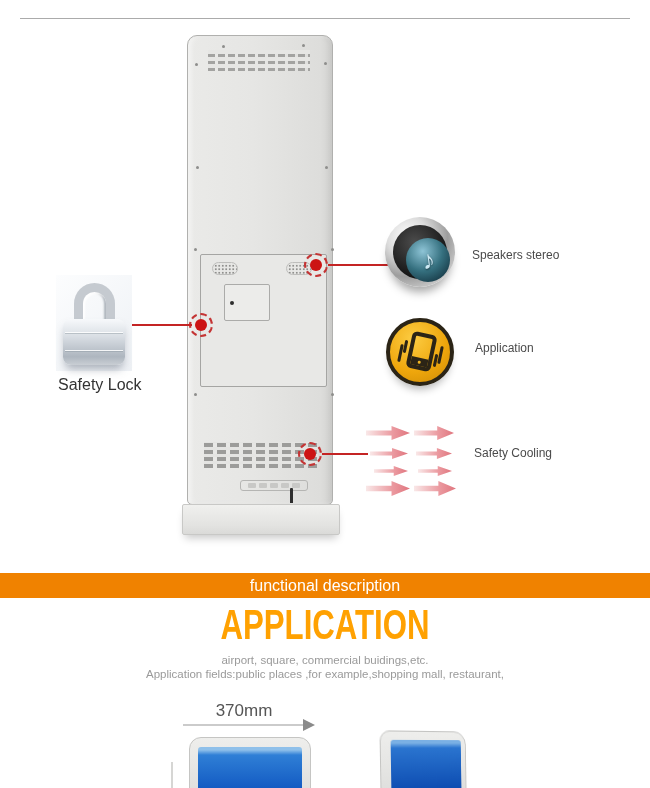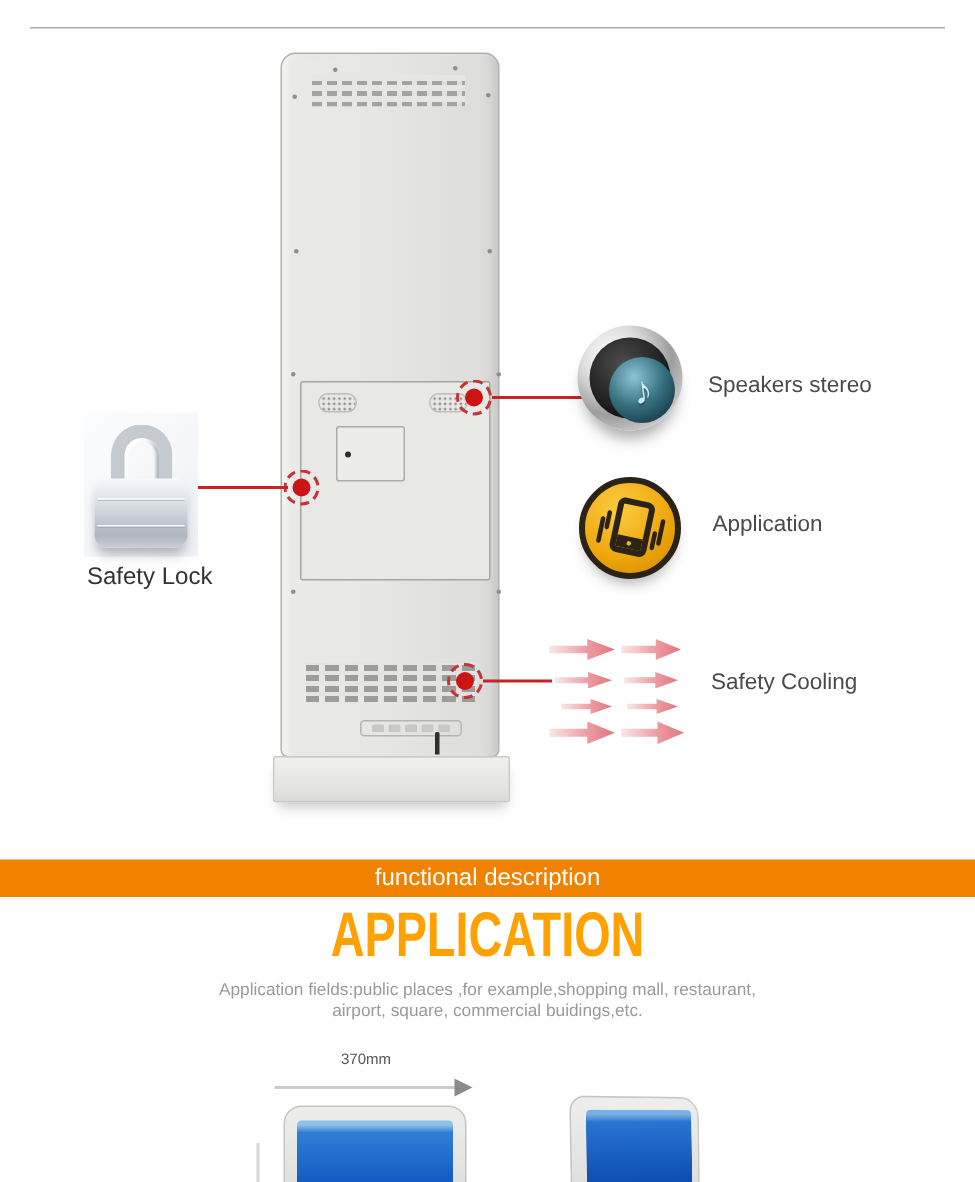--- a/index.html
+++ b/index.html
@@ -120,37 +120,37 @@
   }
   .lock-body {
     position:absolute; left:7px; top:44px; width:62px; height:46px; border-radius:8px;
     background:linear-gradient(180deg,#f7f9fb 0%,#d9dee4 38%,#aeb6bf 82%,#c9ced4 100%);
     box-shadow:0 6px 8px -2px rgba(100,110,125,.5);
   }
   .lock-body .hl { position:absolute; left:2px; width:58px; height:1px; background:rgba(255,255,255,.85); box-shadow:0 1px 0 rgba(140,150,160,.45); }
   .lock-body .hl.a { top:13px; } .lock-body .hl.b { top:31px; }
 
   
-  .callout-label { color:#4a4a4a; font-size:15px; white-space:nowrap; }
+  .callout-label { color:#4a4a4a; font-size:12px; white-space:nowrap; }
   .lock-label { color:#333; font-size:16px; }
 
   
   .banner {
     left:0; top:573px; width:650px; height:25px; background:#f08200;
     color:#fff; font-size:16px; text-align:center; line-height:25px;
   }
   .app-title {
     left:0; top:602px; width:650px; text-align:center;
     font-size:40px; font-weight:700; color:#ffa101; letter-spacing:0;
     transform:scale(0.78,1.05);
   }
   .app-desc { left:0; top:653px; width:650px; text-align:center; color:#9a9a9a; font-size:11.5px; line-height:14px; }
 
   
-  .dim-label { left:183px; top:701px; width:122px; text-align:center; color:#555; font-size:10px; }
+  .dim-label { left:183px; top:701px; width:122px; text-align:center; color:#555; font-size:17px; }
   .dim-line { left:183px; top:724px; width:122px; height:2px; background:#cbcbcb; }
   .dim-head { left:303px; top:719px; width:0; height:0; border-left:12px solid #8a8a8a; border-top:6px solid transparent; border-bottom:6px solid transparent; }
   .dim-vline { left:171px; top:762px; width:2px; height:30px; background:#d6d6d4; }
   .monitor { border:1px solid #c5c5c3; background:linear-gradient(180deg,#eeeeec,#dededc); }
   .monitor-left { left:189px; top:737px; width:122px; height:60px; border-radius:12px 12px 0 0; }
   .monitor-left .screen { position:absolute; left:8px; top:9px; right:8px; bottom:-2px; border-radius:3px 3px 0 0;
     background:linear-gradient(180deg,#8fc0ea 0 3px,#2f7fd6 8px,#0b50bd); }
   .monitor-right { left:378px; top:731px; width:94px; height:62px; border-radius:10px 14px 0 0;
     transform:perspective(420px) rotateY(24deg) rotate(-1deg); }
   .monitor-right .screen { position:absolute; left:10px; top:8px; right:5px; bottom:-2px; border-radius:3px 3px 0 0;
@@ -249,22 +249,22 @@
     </div>
   </div>
   <div class="abs lock-label" style="left:58px;top:376px">Safety Lock</div>
 
   <div class="abs banner">
     <span>functional description</span>
   </div>
 
   <div class="abs app-title">APPLICATION</div>
   <div class="abs app-desc">
+    <div>airport, square, commercial buidings,etc.</div>
     <div>Application fields:public places ,for example,shopping mall, restaurant,</div>
-    <div>airport, square, commercial buidings,etc.</div>
   </div>
 
   <div class="abs dim-label">370mm</div>
   <div class="abs dim-line"></div>
   <div class="abs dim-head"></div>
   <div class="abs dim-vline"></div>
 
   <div class="abs monitor monitor-left">
     <div class="screen"></div>
   </div>

